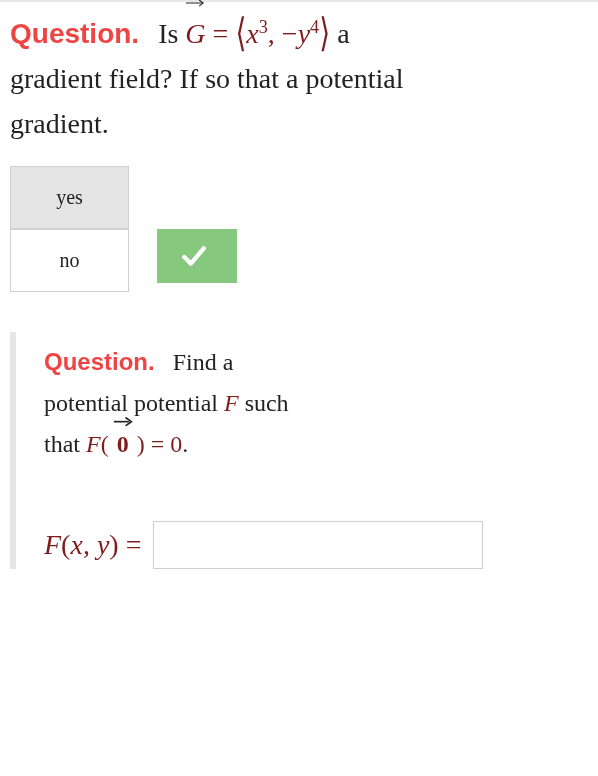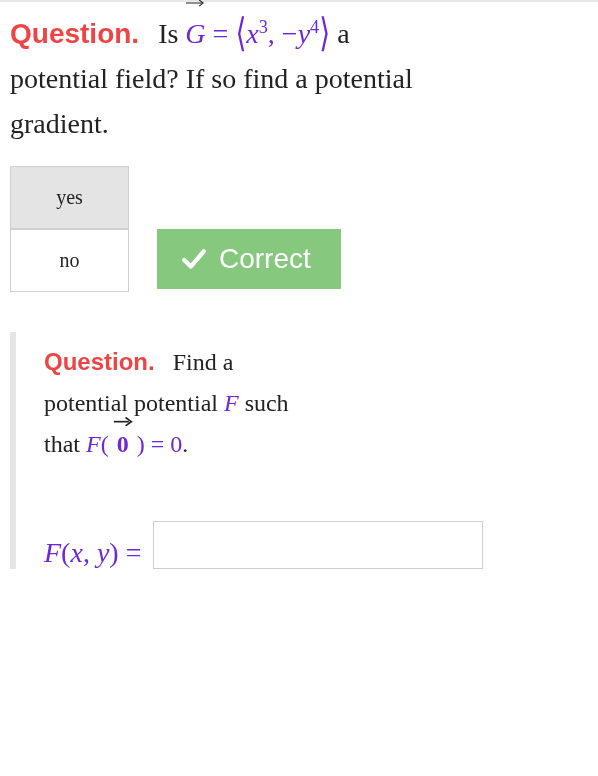--- a/index.html
+++ b/index.html
@@ -26,21 +26,21 @@
     padding-top: 10px;
   }
   .q-label {
     font-family: Arial, Helvetica, sans-serif;
     font-weight: 700;
     color: #ef4444;
     margin-right: 12px;
   }
 
   
-  .math { font-family: 'Times New Roman', Georgia, serif; font-style: italic; color:#6d28d9; }
+  .math { font-family: 'Times New Roman', Georgia, serif; font-style: italic; color:#7f1d1d; }
   .math .rm { font-style: normal; }
   .vec-wrap { position: relative; display: inline-block; }
   .vec-arrow {
     position: absolute;
     top: -18px;
     left: 0; right: 0;
     height: 16px;
     pointer-events: none;
   }
   .vec-arrow svg, .zero-arrow svg { width: 100%; height: 100%; display:block; }
@@ -91,21 +91,21 @@
     padding: 10px 28px 0 28px;
   }
   .sub-block .question-text {
     font-size: 24px;
     line-height: 1.7;
   }
 
   .answer-line {
     margin-top: 56px;
     display: flex;
-    align-items: flex-end;
+    align-items: center;
     font-size: 28px;
   }
   .answer-input {
     margin-left: 12px;
     width: 330px;
     height: 48px;
     border: 1px solid #cfcfcf;
     background:#fff;
     font-size: 24px;
     padding: 4px 8px;
@@ -137,21 +137,21 @@
             <polyline points="28,4 36,10 28,16" fill="none" stroke="#222" stroke-width="2"></polyline>
           </svg>
         </span>
       </span>
       <span class="rm">=</span>
       <span class="rm angle">⟨</span><span>x</span><span class="sup">3</span><span class="rm">,</span>
       <span class="rm">−</span><span>y</span><span class="sup">4</span><span class="rm angle">⟩</span>
     </span>
     <span>a</span>
     <br>
-    <span>potential field? If so find a potential</span>
+    <span>gradient field? If so that a potential</span>
     <br>
     <span>gradient.</span>
   </div>
 
   <table class="choices">
     <tbody>
         <tr>
           <td class="selected">yes</td>
         </tr>
   </tbody>
@@ -163,21 +163,20 @@
             <td>no</td>
           </tr>
     </tbody>
       </table>
     <div class="correct-badge">
       <span class="check-icon">
         <svg viewBox="0 0 24 24">
             <polyline points="3,13 9,19 21,5" fill="none" stroke="#fff" stroke-width="4" stroke-linecap="round" stroke-linejoin="round"></polyline>
           </svg>
       </span>
-      <span>Correct</span>
     </div>
   </div>
 
   <div class="sub-block">
     <div class="question-text">
       <span class="q-label">Question.</span>
       <span>Find a</span><br>
       <span>potential potential</span>
       <span class="math">F</span>
       <span>such</span><br>

